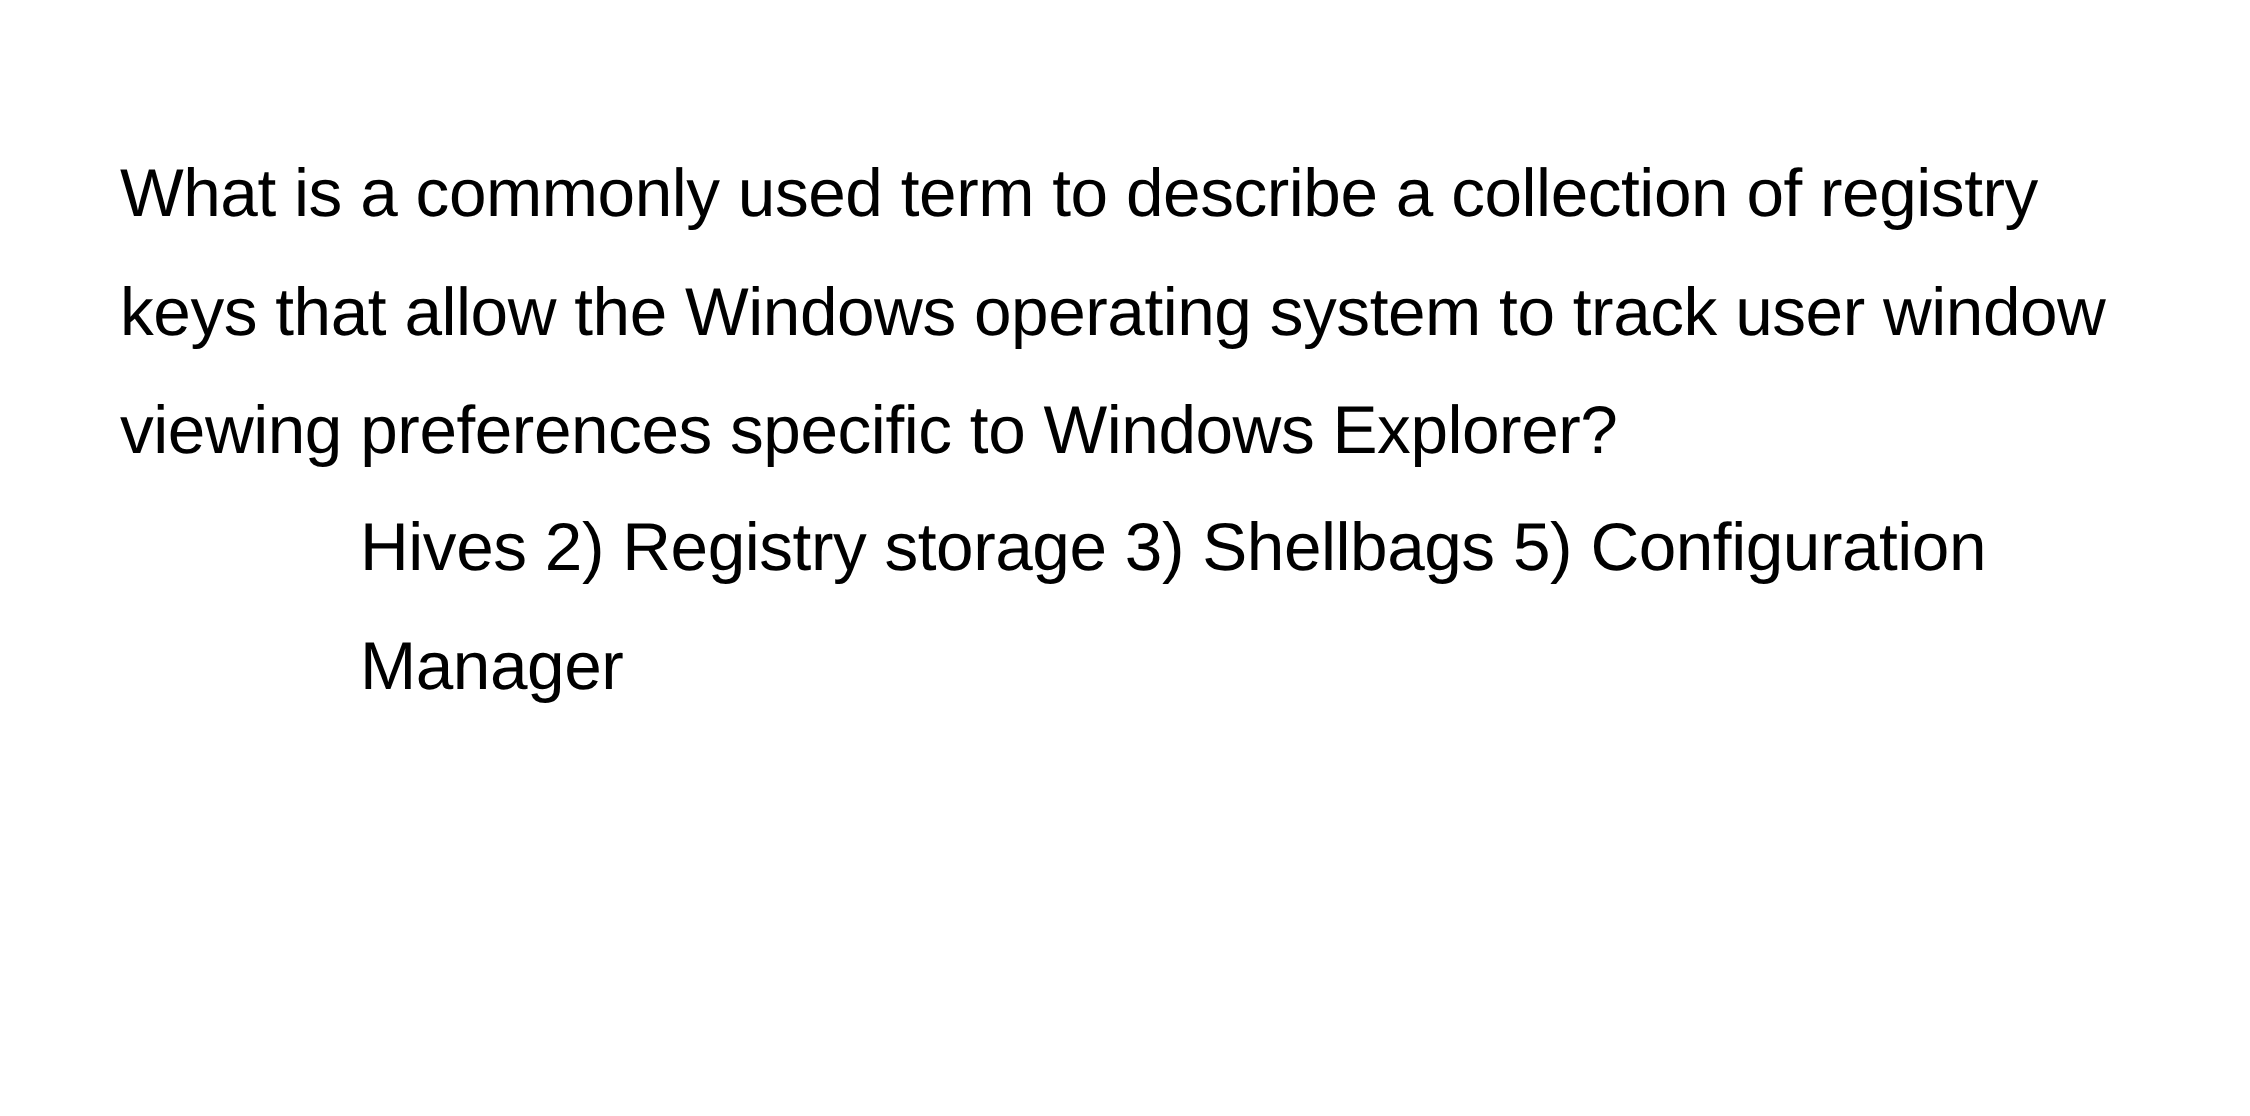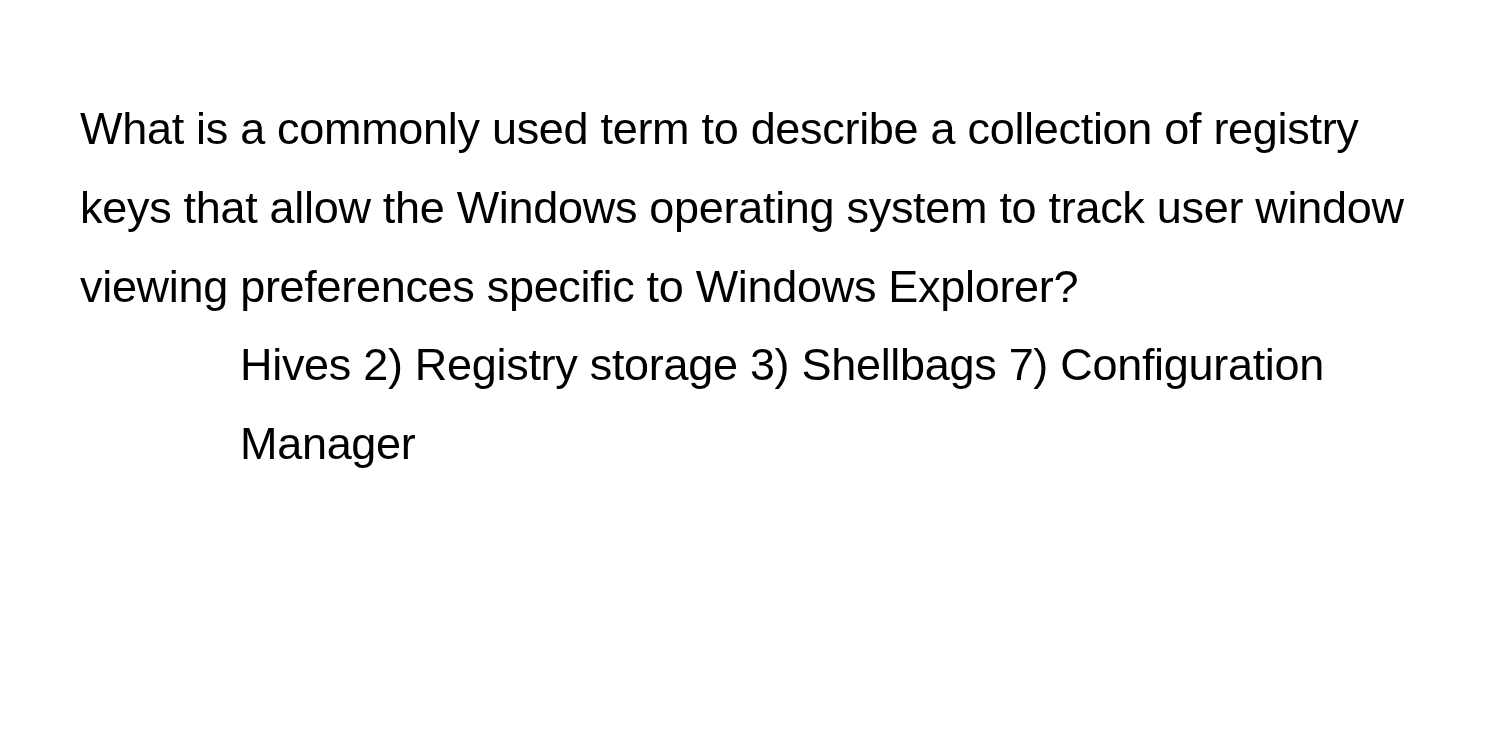--- a/index.html
+++ b/index.html
@@ -27,13 +27,13 @@
       letter-spacing: -0.3px;
       font-weight: 400;
       padding-left: 160px;
       margin-top: 0;
     }
   </style>
 </head>
 <body>
 
 <div class="question-text">What is a commonly used term to describe a collection of registry keys that allow the Windows operating system to track user window viewing preferences specific to Windows Explorer?</div>
-<div class="options-text">Hives 2) Registry storage 3) Shellbags 7) Configuration Manager</div>
+<div class="options-text">Hives 2) Registry storage 3) Shellbags 5) Configuration Manager</div>
 
 </body></html>

